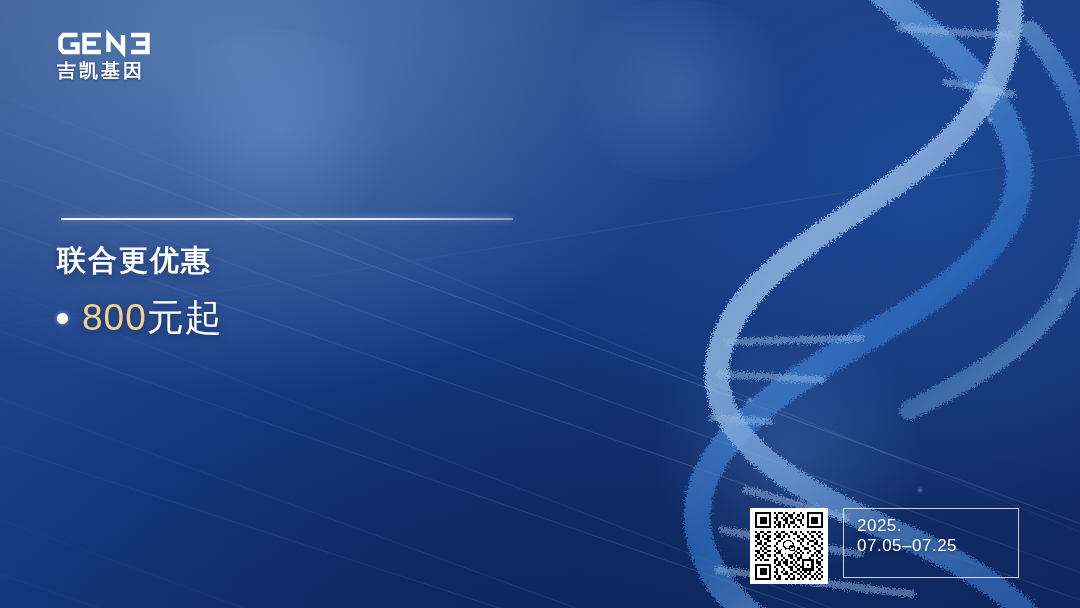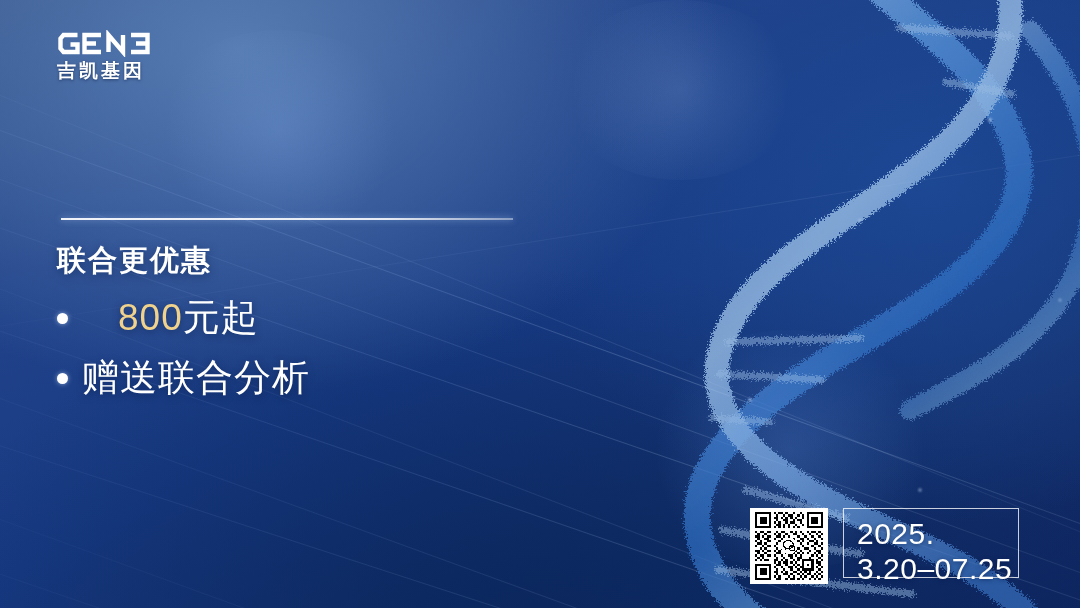--- a/index.html
+++ b/index.html
@@ -107,21 +107,21 @@
     text-shadow:0 2px 8px rgba(5,25,70,.5);
   }
 
   .bullets { margin-top:20px; }
   .bullet {
     display:flex;
     align-items:center;
     margin-top:18px;
     white-space:nowrap;
   }
-  .bullet:first-child { margin-top:10px;gap:36px; }
+  .bullet:first-child { margin-top:10px; }
   .dot {
     width:11px; height:11px;
     border-radius:50%;
     background:#ffffff;
     margin-right:14px;
     flex:none;
     box-shadow:0 0 5px rgba(200,225,255,.6);
   }
   .btext {
     color:#ffffff;
@@ -146,21 +146,21 @@
   
   .datebox {
     position:absolute; left:843px; top:508px;
     width:176px; height:70px;
     border:1px solid rgba(255,255,255,.78);
     z-index:7;
     padding:7px 0 0 13px;
   }
   .datebox div {
     color:#ffffff;
-    font-size:30px;
+    font-size:17px;
     font-weight:400;
     line-height:1.18;
     letter-spacing:.5px;
     white-space:nowrap;
     text-shadow:0 1px 4px rgba(5,25,70,.6);
   }
 </style>
 </head>
 <body>
 
@@ -272,24 +272,20 @@
 
     <div class="subhead">联合更优惠</div>
 
     <div class="bullets">
 
       <div class="bullet">
         <span class="dot"></span>
         <span class="btext"><span class="amount">800</span><span>元起</span></span>
       </div>
 
-      <div class="bullet">
-        <span class="dot"></span>
-        <span class="btext">赠送联合分析</span>
-      </div>
 
     </div>
   </div>
 
   <div class="qr">
     <svg viewBox="0 0 29 29" shape-rendering="crispEdges">
       <rect width="29" height="29" fill="#ffffff"></rect>
       <g fill="#000000">
 
         <path d="M0 0h7v7H0z"></path>
@@ -346,16 +342,16 @@
       <g>
         <ellipse cx="14.2" cy="13.9" rx="2.1" ry="1.7" fill="none" stroke="#000" stroke-width="0.55"></ellipse>
         <path d="M13 15.3 L12.5 16.4 L13.7 15.8 Z" fill="#000"></path>
         <circle cx="15.8" cy="15.5" r="1.1" fill="none" stroke="#000" stroke-width="0.5"></circle>
       </g>
     </svg>
   </div>
 
   <div class="datebox">
     <div>2025.</div>
-    <div>3.20–07.25</div>
+    <div>07.05–07.25</div>
   </div>
 
 </div>
 
 </body></html>

